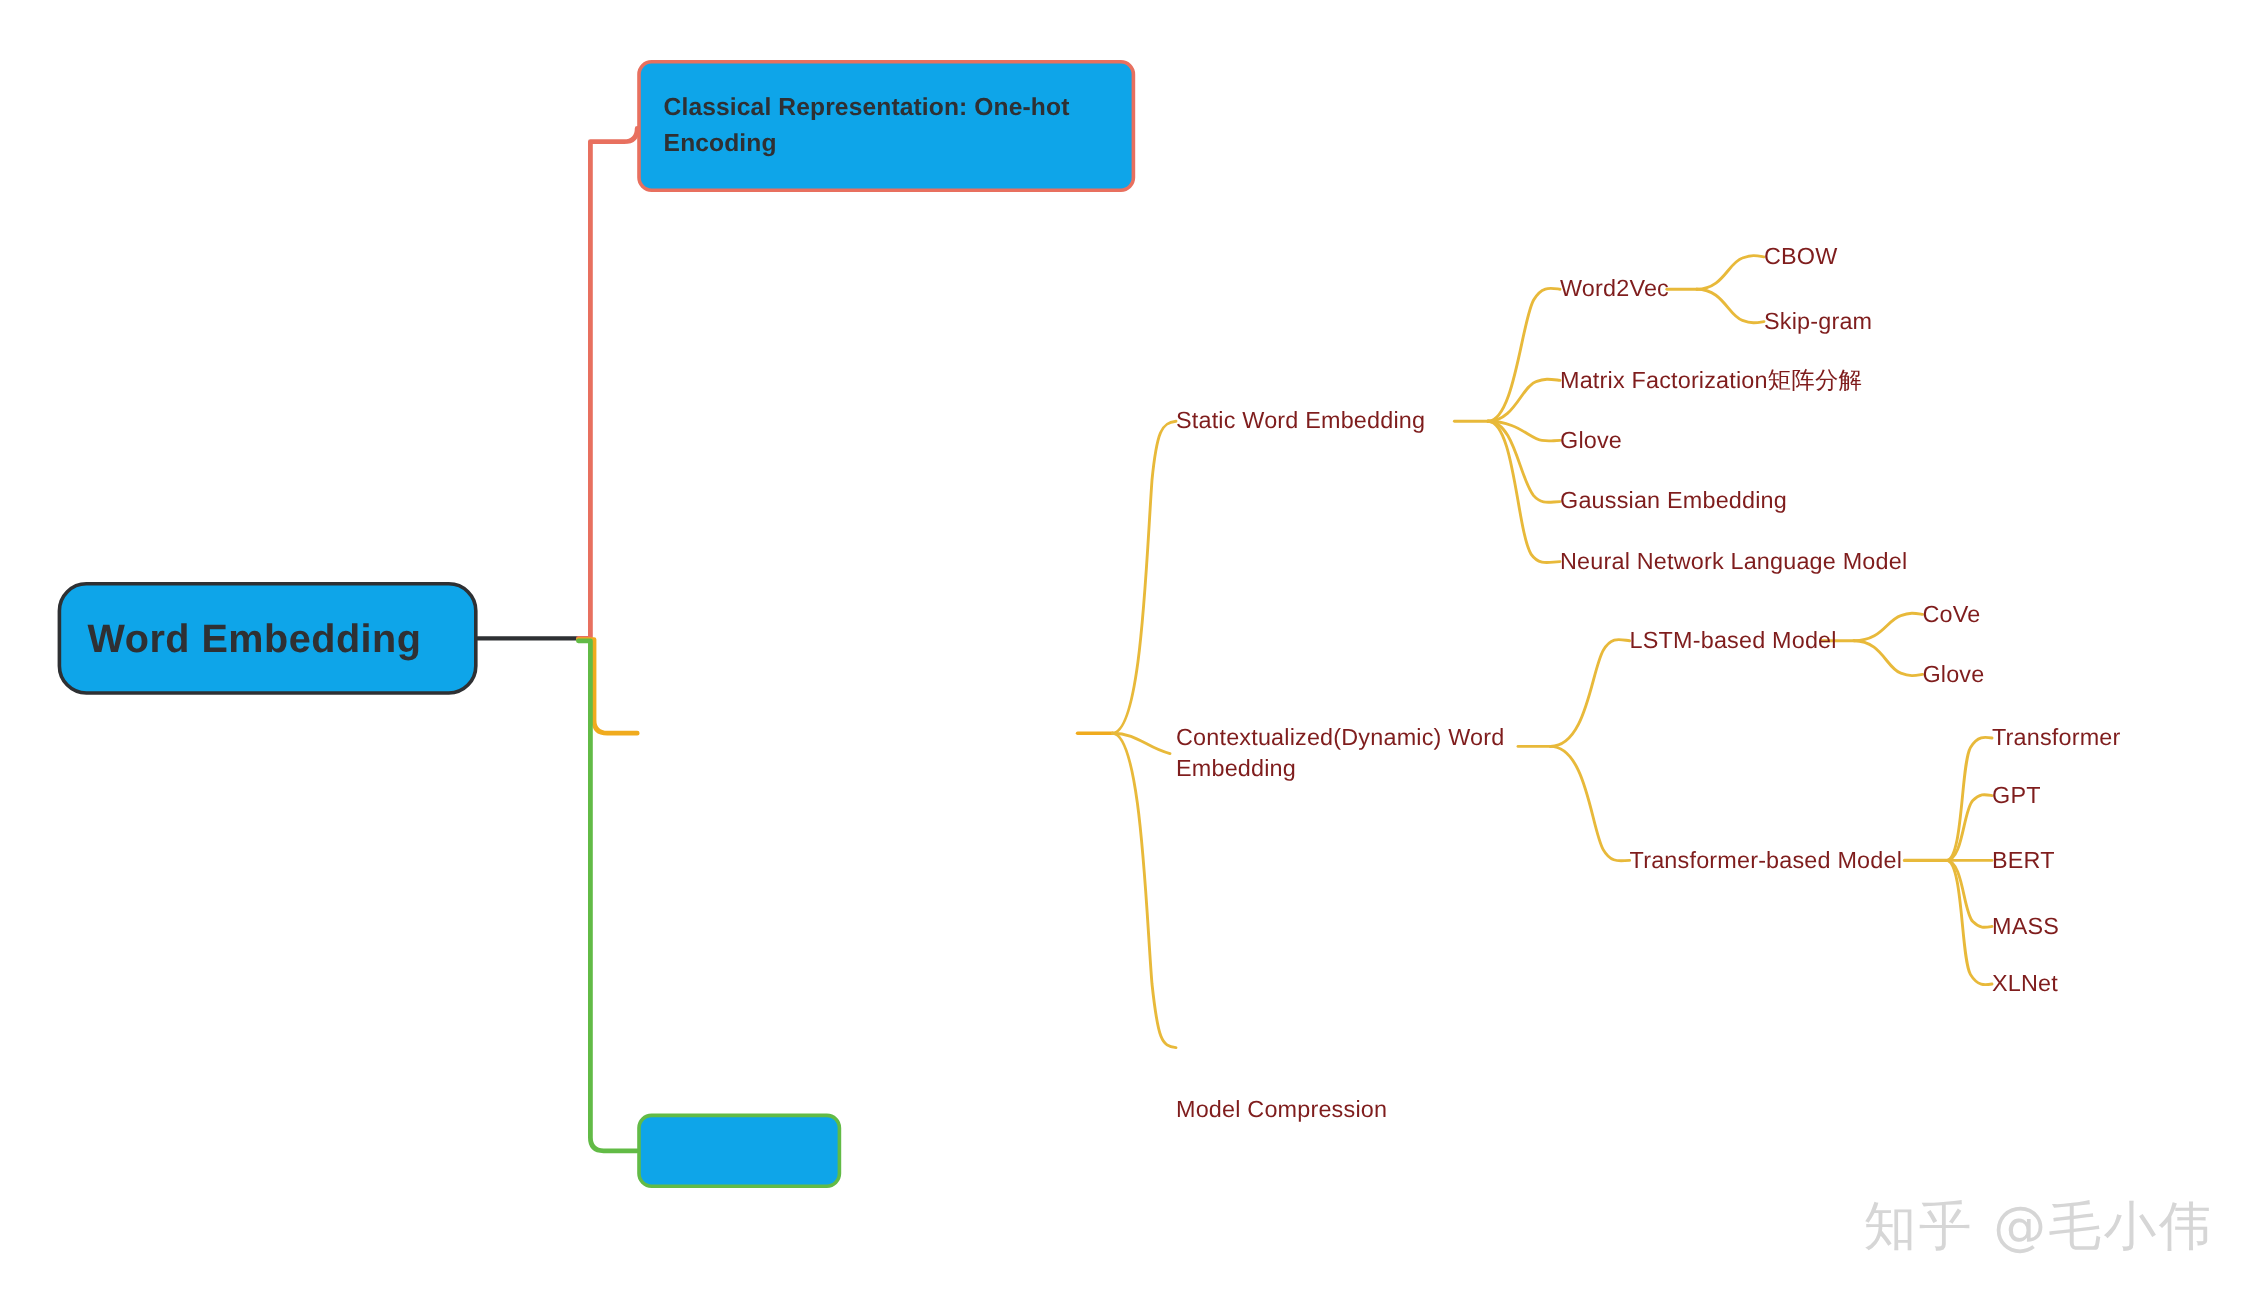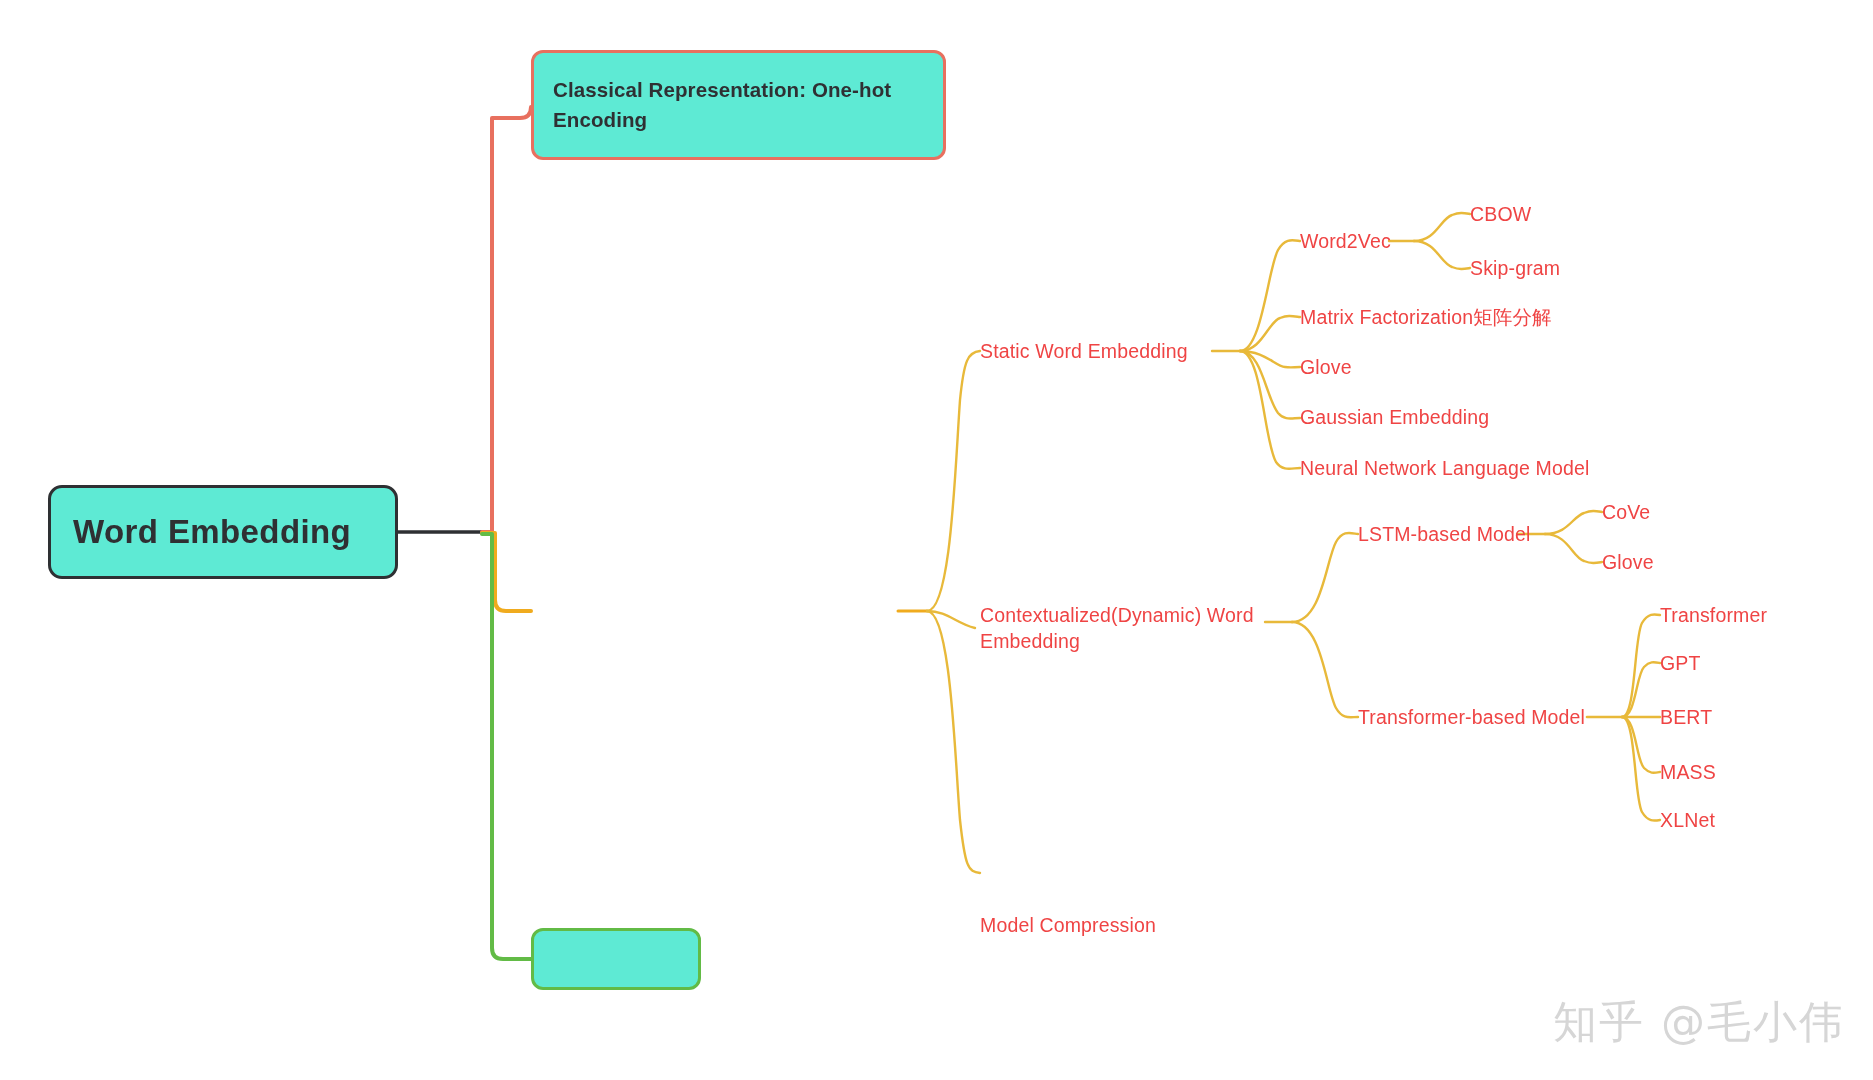--- a/index.html
+++ b/index.html
@@ -23,21 +23,21 @@
     top: 0;
     width: 1873px;
     height: 1080px;
     pointer-events: none;
   }
 
   
   .node-box {
     position: absolute;
     box-sizing: border-box;
-    background: #5eead4;
+    background: #0ea5e9;
     border-style: solid;
     border-width: 3px;
     border-radius: 12px;
     display: flex;
     align-items: center;
     color: #2f3033;
     font-weight: bold;
     letter-spacing: .1px;
   }
   .node-box .nb-text {
@@ -45,21 +45,21 @@
     width: 100%;
   }
 
   #root-node {
     left: 48px;
     top: 485px;
     width: 350px;
     height: 94px;
     border-color: #2e3033;
     border-width: 3.5px;
-    border-radius: 14px;
+    border-radius: 24px;
     padding: 0 22px;
     font-size: 33px;
     letter-spacing: .4px;
   }
 
   #node-classical {
     left: 531px;
     top: 50px;
     width: 415px;
     height: 110px;
@@ -85,21 +85,21 @@
     width: 170px;
     height: 62px;
     border-color: #62bb46;
     padding: 0 19px;
     font-size: 20.5px;
   }
 
   
   .leaf {
     position: absolute;
-    color: #ef4444;
+    color: #7f1d1d;
     font-size: 19.5px;
     line-height: 26px;
     white-space: nowrap;
     letter-spacing: .15px;
   }
   .leaf.wrap { white-space: normal; width: 300px; }
 
   
   #watermark {
     position: absolute;

